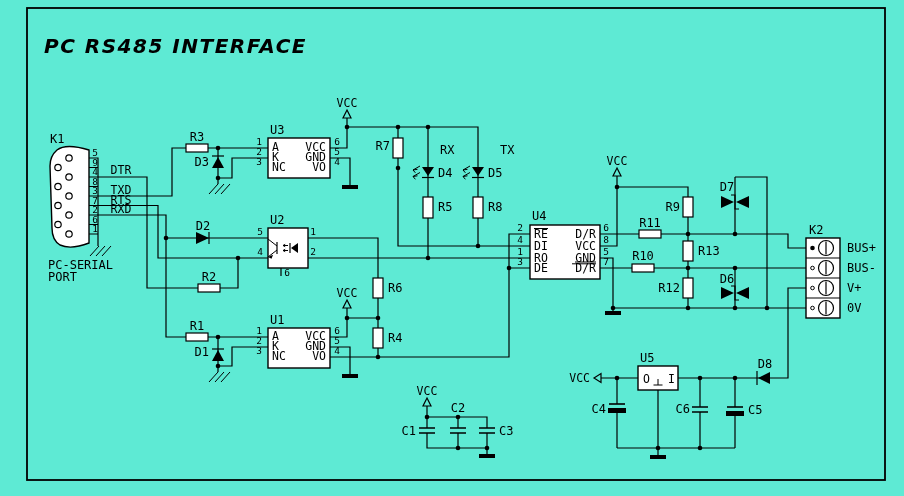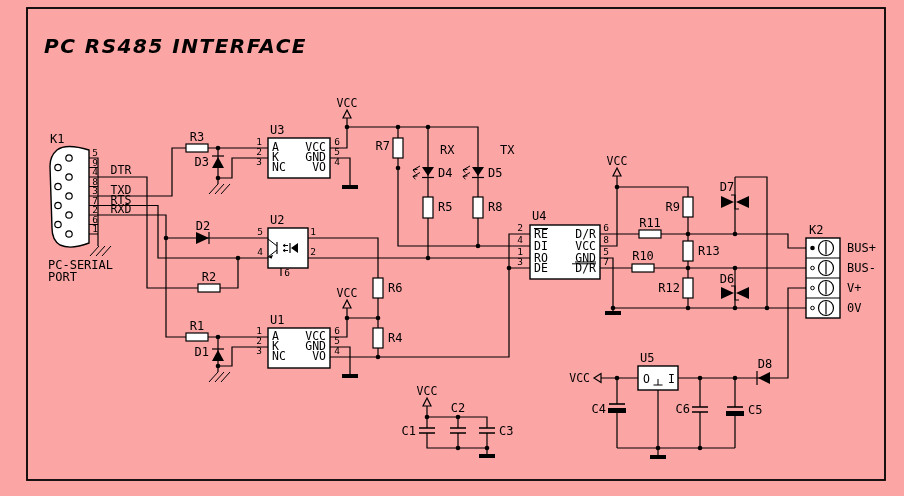--- a/index.html
+++ b/index.html
@@ -1,16 +1,16 @@
 <!DOCTYPE html>
 <html><head>
 <meta charset="utf-8">
 <style>
   html,body{margin:0;padding:0;background:#fff;}
-  #stage{position:relative;width:904px;height:496px;background:#fca5a5;overflow:hidden;}
+  #stage{position:relative;width:904px;height:496px;background:#5eead4;overflow:hidden;}
   svg{display:block;}
   svg text{font-family:"DejaVu Sans Mono","Liberation Mono",monospace;fill:#000;}
   .title{font-family:"DejaVu Sans","Liberation Sans",sans-serif;font-size:20px;font-weight:bold;font-style:italic;letter-spacing:1.5px;}
   .lbl{font-size:12px;}
   .pname{font-size:11.5px;}
   .pin{font-size:9.5px;text-anchor:middle;}
   .mid{text-anchor:middle;}
   .end{text-anchor:end;}
   .wire{stroke:#000;stroke-width:1.2;fill:none;}
   .sym{stroke:#000;stroke-width:1.2;fill:none;}

